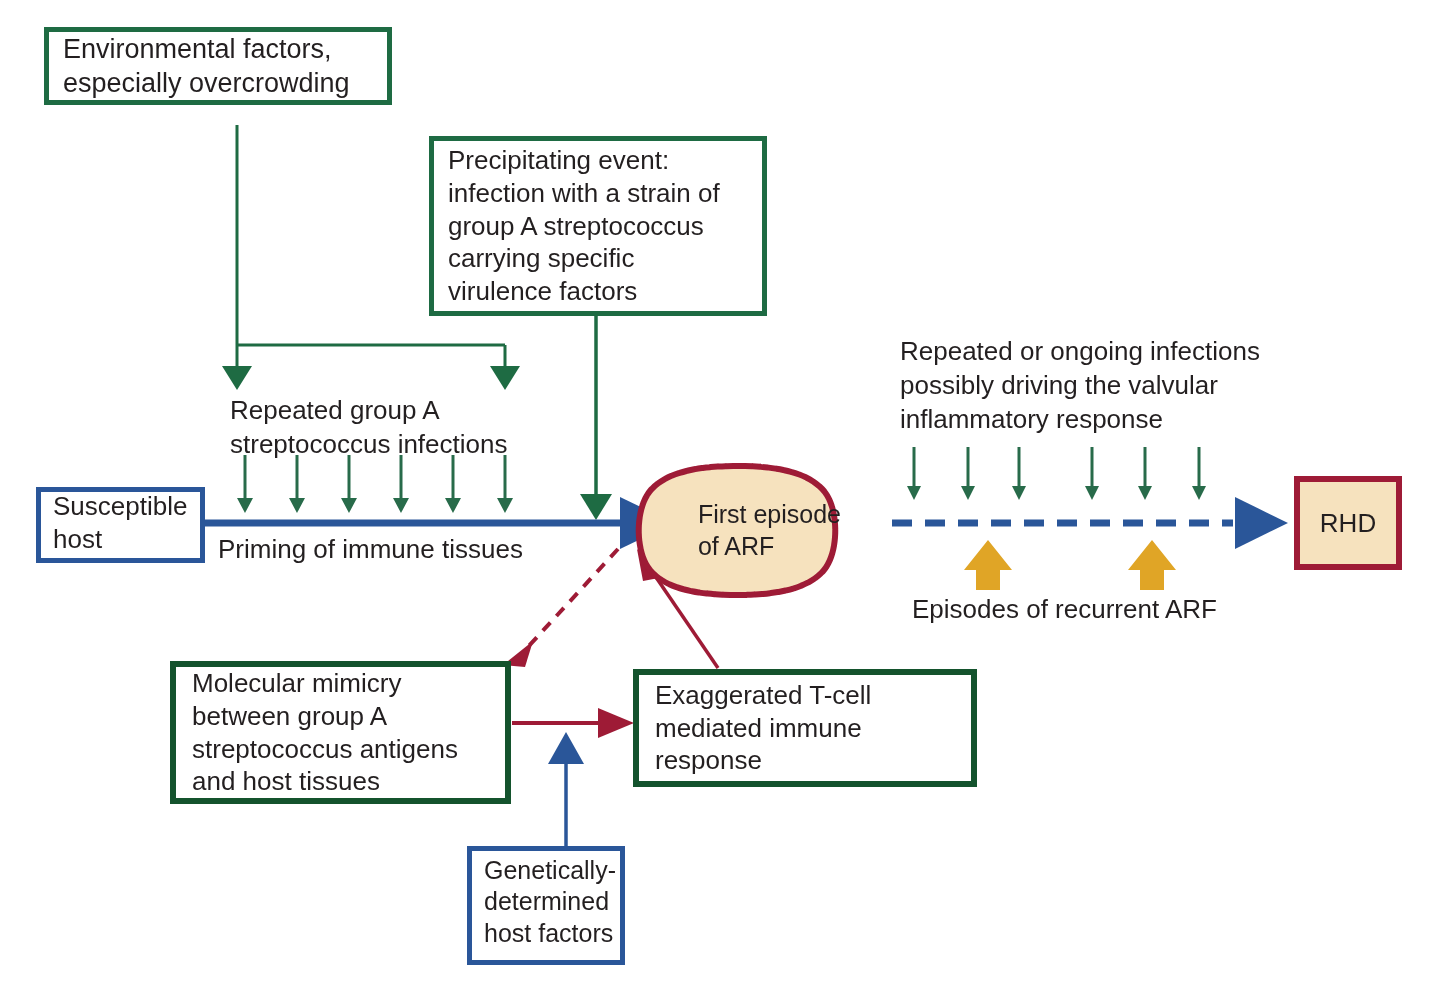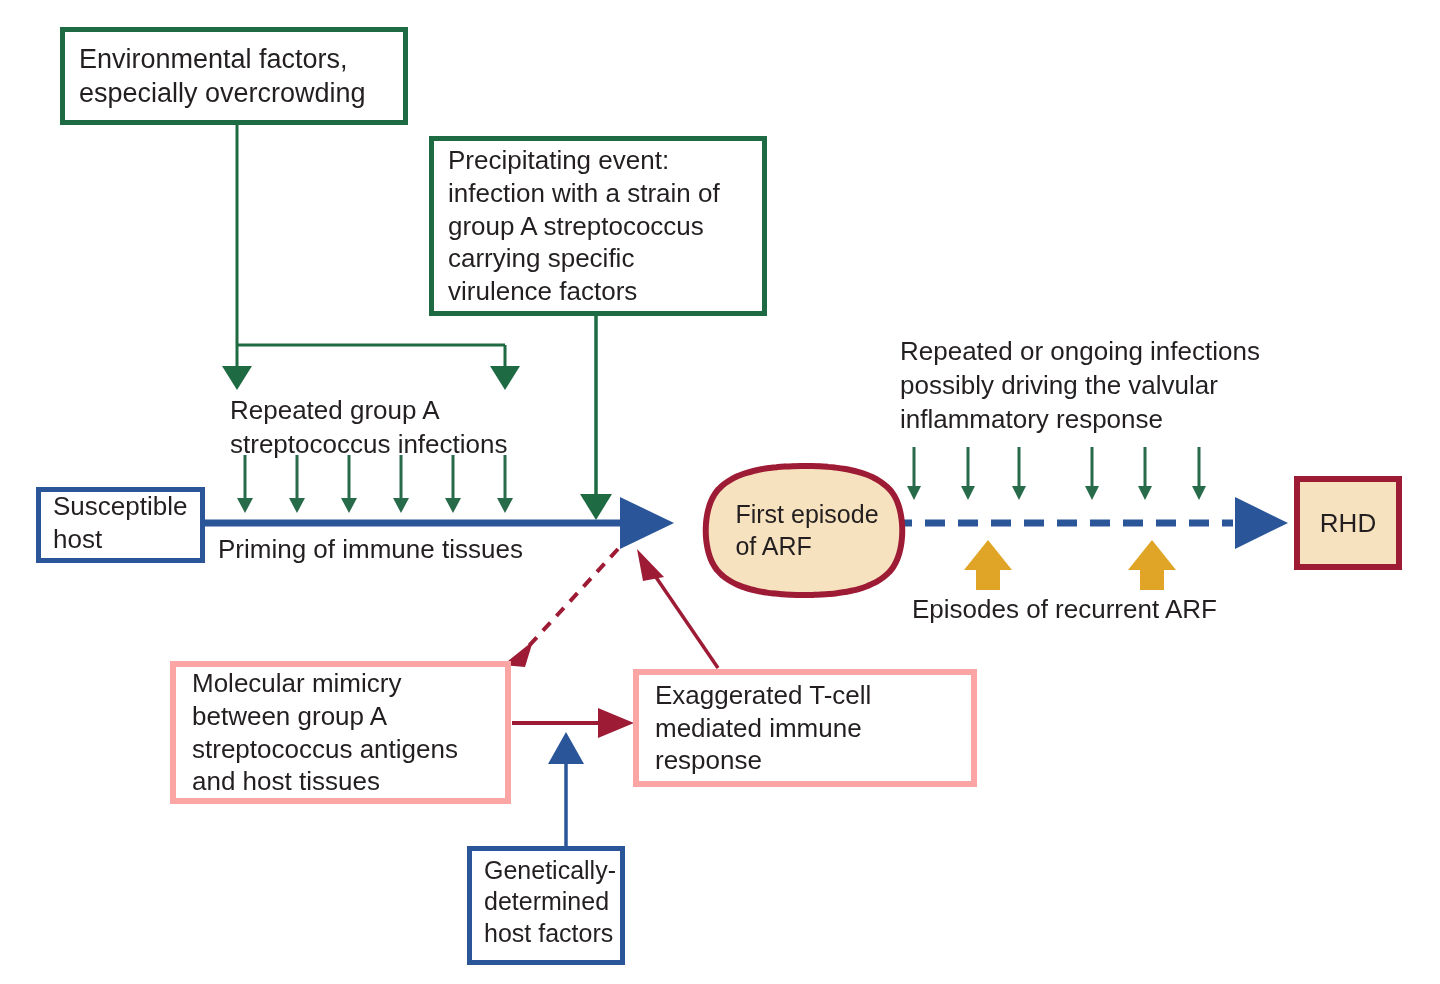--- a/index.html
+++ b/index.html
@@ -45,39 +45,39 @@
     border: 5px solid #1E6B43;
     padding: 8px 12px 8px 14px;
   }
   
   .box-blue {
     border: 5px solid #2A5699;
     padding: 6px 10px 11px 12px;
   }
   
   .box-red {
-    border: 6px solid #fca5a5;
+    border: 6px solid #14532d;
     padding: 6px 10px 6px 16px;
     align-items: center;
   }
   .box-red-fill {
     border: 6px solid #9E1B36;
     background: #F6E2BE;
     justify-content: center;
   }
   
   #arf-circle {
     position: absolute;
-    left: 700px;
+    left: 633px;
     top: 463px;
     width: 208px;
     height: 135px;
     display: flex;
     align-items: center;
-    justify-content: center;
+    justify-content: flex-end;
   }
   #arf-circle .arf-label {
     position: relative;
     z-index: 3;
     text-align: left;
     line-height: 1.25;
     white-space: pre-line;
     padding-left: 6px;
   }
   
@@ -199,21 +199,21 @@
                C 206 46 206 89 191 107
                C 176 125 146 132 104 132
                C 62 132 32 125 17 107
                C 2 89 2 46 17 28
                C 32 10 62 3 104 3 Z" fill="#F6E2BE" stroke="#9E1B36" stroke-width="6" stroke-dasharray="7 0.9" stroke-linecap="round"></path>
     </svg>
     <span class="arf-label t25">First episode
 of ARF</span>
   </div>
 
-  <div class="node box-green t27" style="left:60px; top:27px; width:348px; height:98px;">
+  <div class="node box-green t27" style="left:44px; top:27px; width:348px; height:78px;">
     <span class="node-text">Environmental factors,
 especially overcrowding</span>
   </div>
 
   <div class="node box-green t26" style="left:429px; top:136px; width:338px; height:180px;">
     <span class="node-text">Precipitating event:
 infection with a strain of
 group A streptococcus
 carrying specific
 virulence factors</span>

